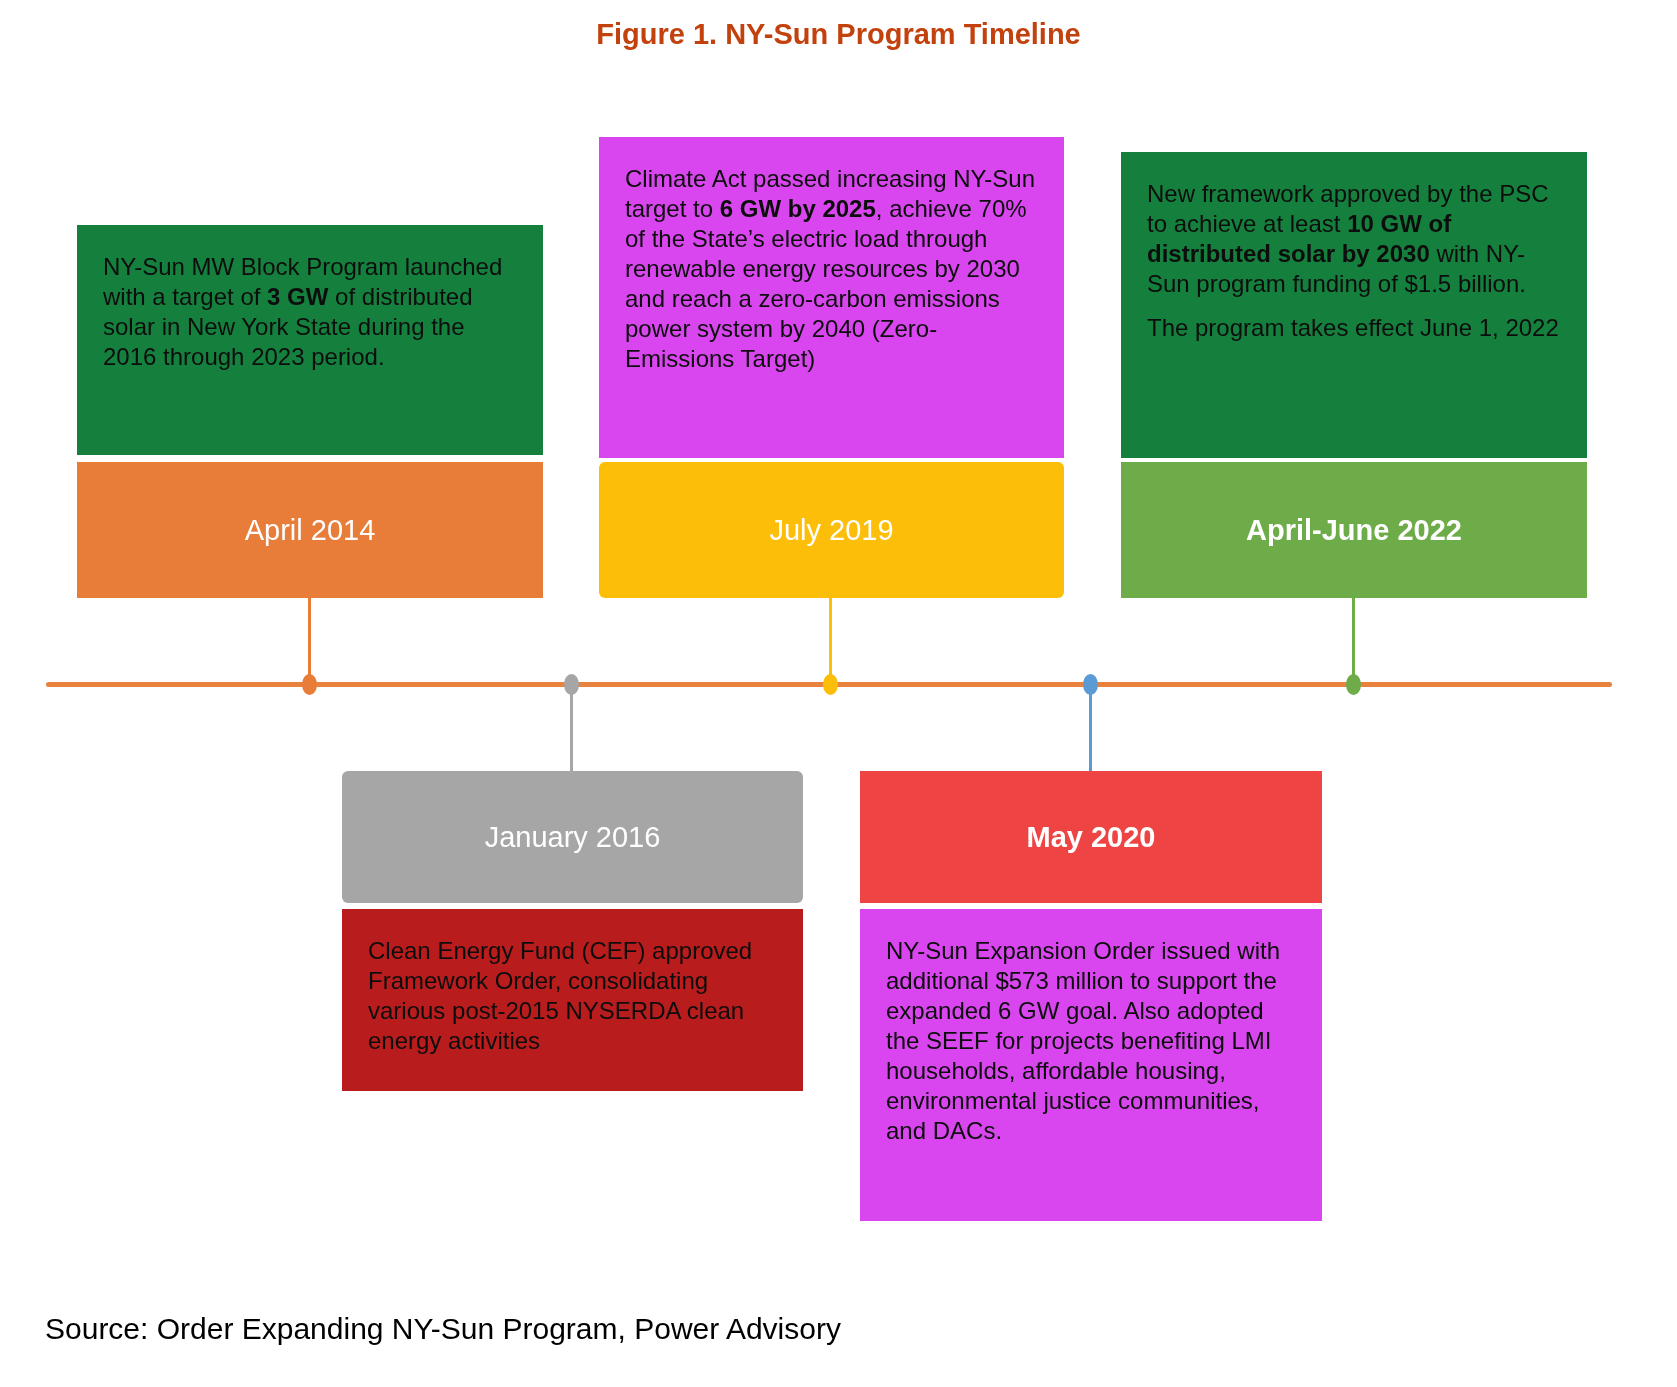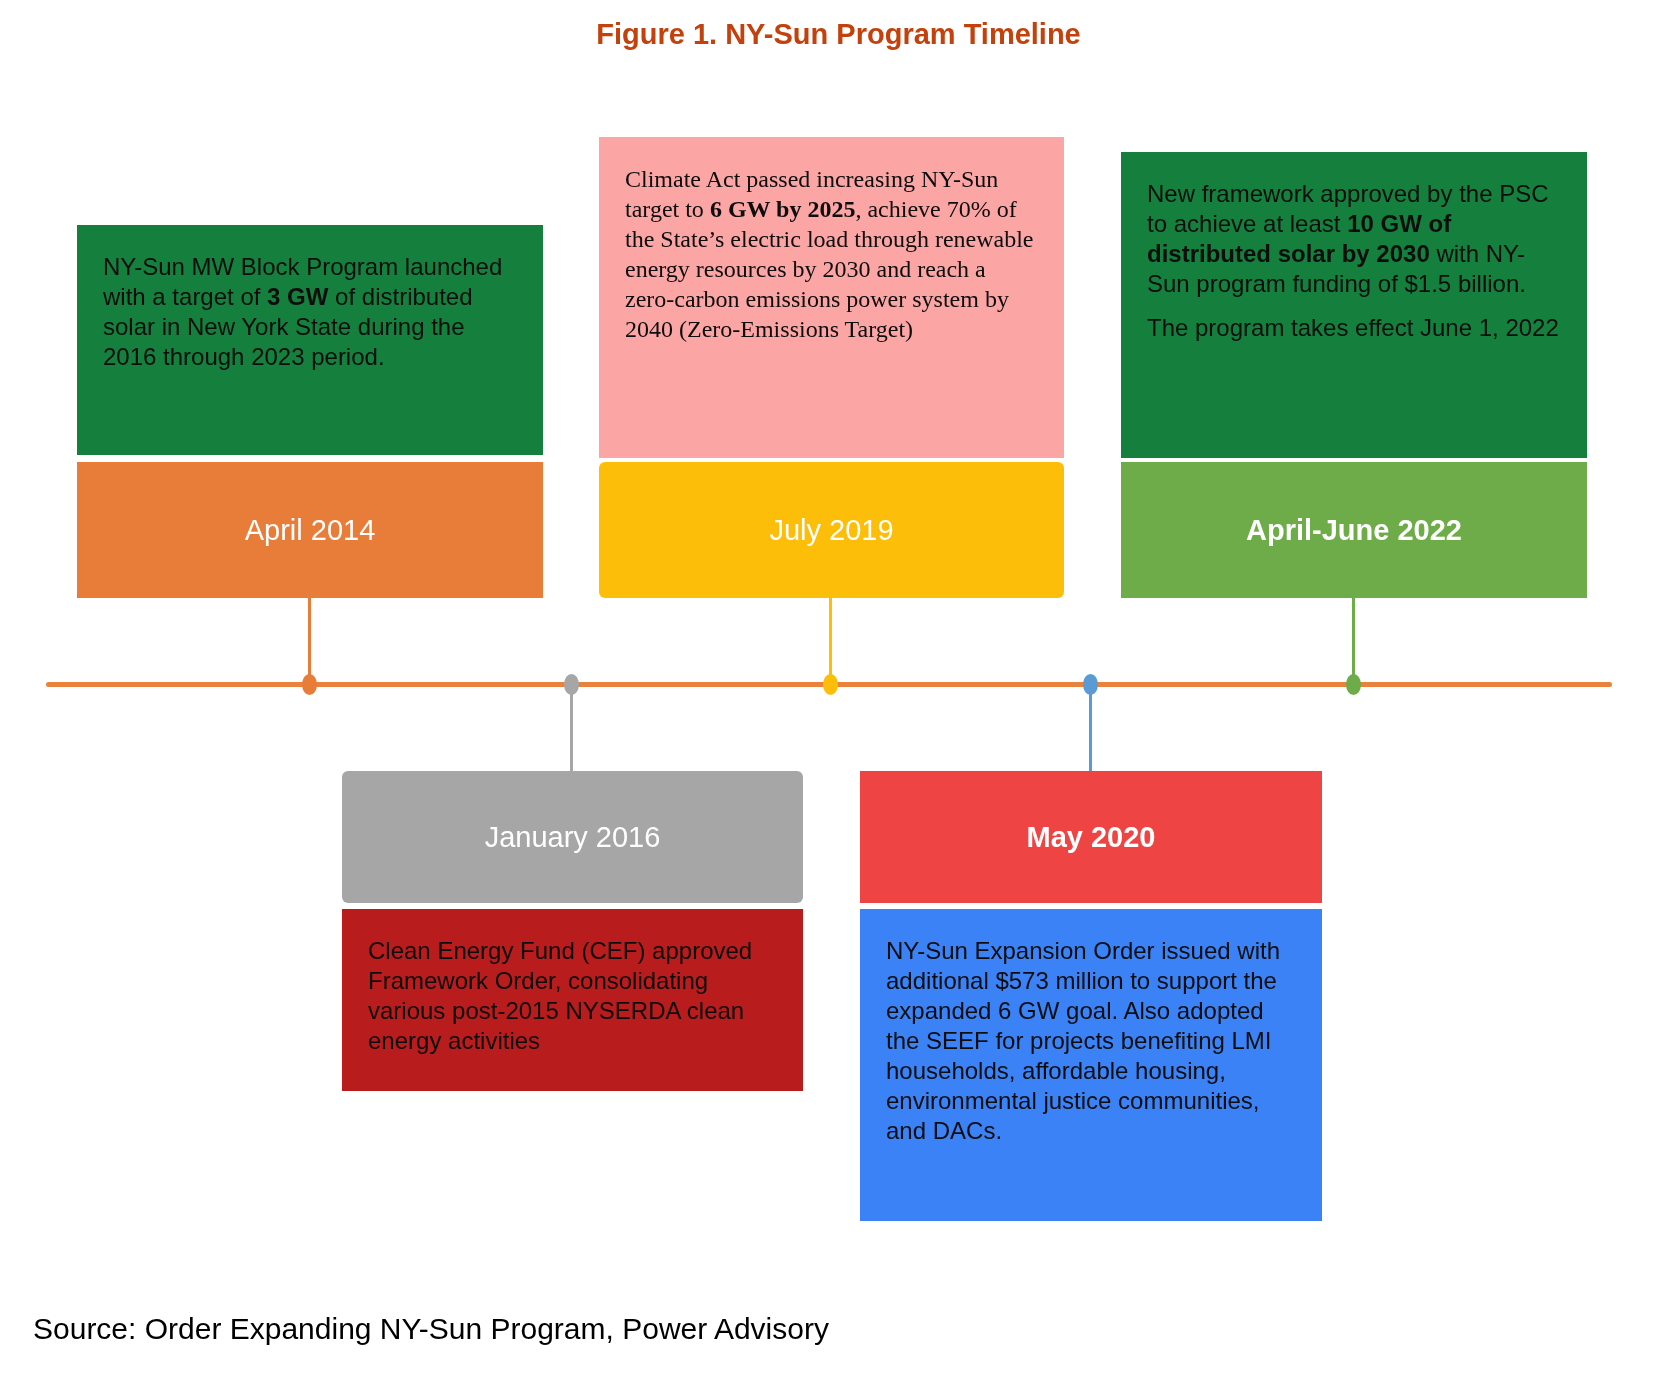--- a/index.html
+++ b/index.html
@@ -84,21 +84,21 @@
     height: 21px;
     border-radius: 50%;
   }
   .d0 { left: 302px;  top: 674px; }
   .d1 { left: 564px;  top: 674px; }
   .d2 { left: 823px;  top: 674px; }
   .d3 { left: 1083px; top: 674px; }
   .d4 { left: 1346px; top: 674px; }
   .source {
     position: absolute;
-    left: 33px;
+    left: 45px;
     top: 1312px;
     font-size: 30px;
     color: #000000;
   }
 </style>
 </head>
 <body>
 
 <div class="canvas">
 
@@ -107,21 +107,21 @@
   <div class="event e0">
     <div class="panel e0-panel" style="background: #15803d;">
         <p><span>NY-Sun MW Block Program launched with a target of </span><span style="font-weight: bold;">3 GW</span><span> of distributed solar in New York State during the 2016 through 2023 period.</span></p>
       </div>
     <div class="datebar e0-bar" style="background: rgb(232, 125, 58);">
       <span>April 2014</span>
     </div>
   </div>
 
   <div class="event e2">
-    <div class="panel e2-panel" style="background: #fca5a5; font-family: Liberation Serif, serif;">
+    <div class="panel e2-panel" style="background: #d946ef;">
         <p><span>Climate Act passed increasing NY-Sun target to </span><span style="font-weight: bold;">6 GW by 2025</span><span>, achieve 70% of the State’s electric load through renewable energy resources by 2030 and reach a zero-carbon emissions power system by 2040 (Zero-Emissions Target)</span></p>
       </div>
     <div class="datebar e2-bar" style="background: rgb(253, 190, 10);">
       <span>July 2019</span>
     </div>
   </div>
 
   <div class="event e4">
     <div class="panel e4-panel" style="background: #15803d;">
         <p><span>New framework approved by the PSC to achieve at least </span><span style="font-weight: bold;">10 GW of distributed solar by 2030</span><span> with NY-Sun program funding of $1.5 billion.</span></p>
@@ -138,21 +138,21 @@
     </div>
     <div class="panel e1-panel" style="background: #b91c1c;">
         <p><span>Clean Energy Fund (CEF) approved Framework Order, consolidating various post-2015 NYSERDA clean energy activities</span></p>
       </div>
   </div>
 
   <div class="event e3">
     <div class="datebar e3-bar" style="background: #ef4444; font-weight: bold;">
       <span>May 2020</span>
     </div>
-    <div class="panel e3-panel" style="background: #3b82f6;">
+    <div class="panel e3-panel" style="background: #d946ef;">
         <p><span>NY-Sun Expansion Order issued with additional $573 million to support the expanded 6 GW goal. Also adopted the SEEF for projects benefiting LMI households, affordable housing, environmental justice communities, and DACs.</span></p>
       </div>
   </div>
 
   <div class="axis" style="background: rgb(232, 130, 60);"></div>
 
   <div class="connector c0" style="background: rgb(232, 125, 58);"></div>
   <div class="connector c1" style="background: rgb(166, 166, 166);"></div>
   <div class="connector c2" style="background: rgb(253, 190, 10);"></div>
   <div class="connector c3" style="background: rgb(91, 155, 213);"></div>

